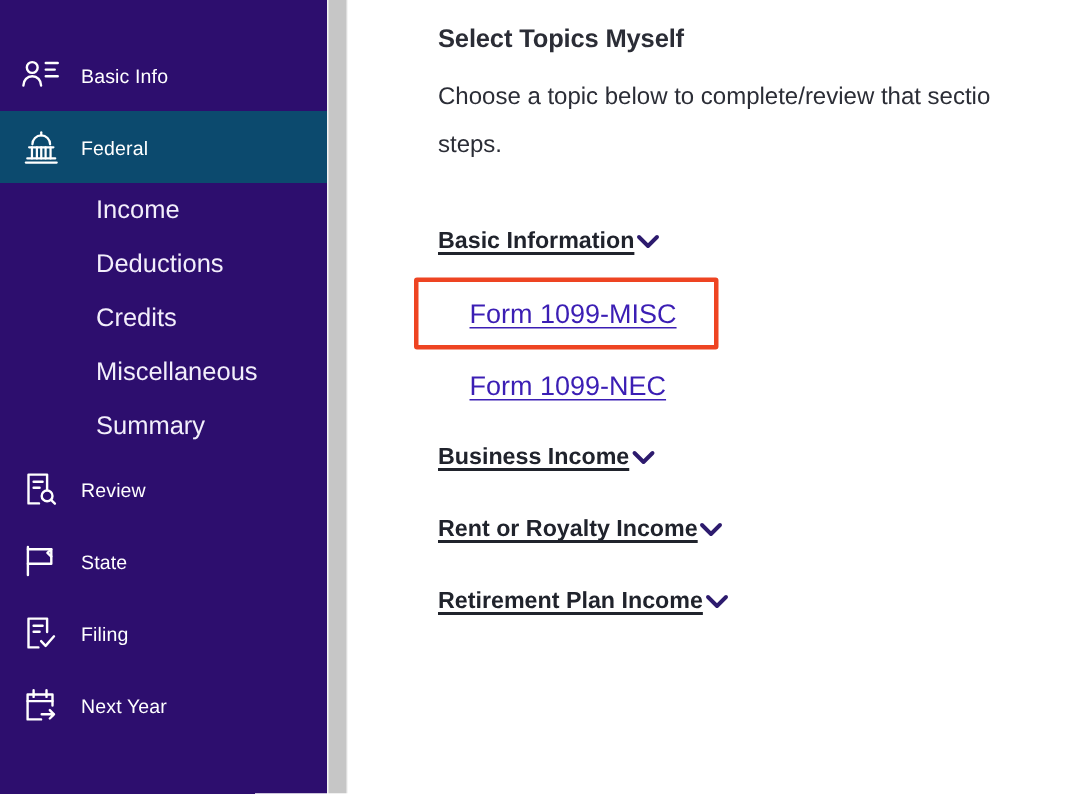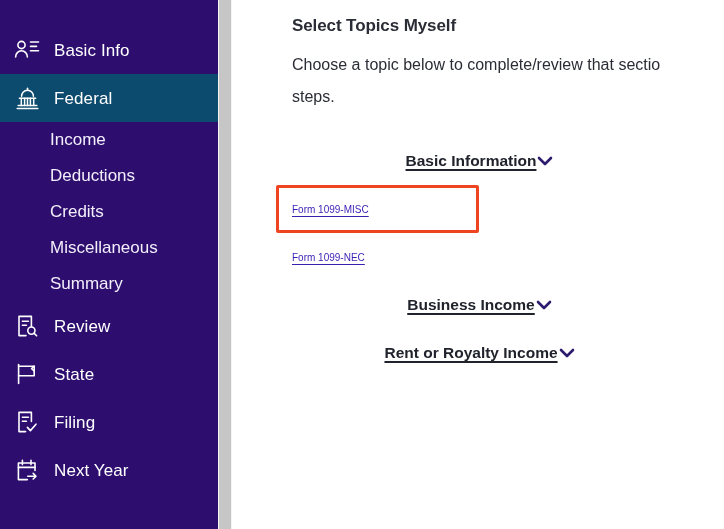--- a/index.html
+++ b/index.html
@@ -27,21 +27,21 @@
     position: relative;
     overflow: hidden;
     padding-top: 26px;
   }
   .nav-item {
     display: flex;
     align-items: center;
     height: 48px;
     padding-left: 12px;
     color: #ffffff;
-    font-size: 17px;
+    font-size: 13px;
     font-weight: 400;
     letter-spacing: .1px;
     white-space: nowrap;
   }
   .nav-item.active {
     background: #0c4a6e;
   }
   .nav-icon {
     width: 30px;
     min-width: 30px;
@@ -50,21 +50,21 @@
     display: flex;
     align-items: center;
     justify-content: center;
   }
   .nav-icon svg { display: block; }
   .nav-label { line-height: 1; position: relative; top: 0px; }
   .nav-sub {
     display: flex;
     align-items: center;
     height: 36px;
-    padding-left: 50px;
+    padding-left: 64px;
     color: #f2eefb;
     font-size: 17px;
     font-weight: 400;
     white-space: nowrap;
   }
 
   
   .scroll-strip {
     width: 14px;
     min-width: 14px;
@@ -106,45 +106,46 @@
     margin-top: 13px;
     width: 470px;
     white-space: nowrap;
   }
   .intro .l2 { display: block; }
 
   .topic-list { margin-top: 24px; width: 420px; }
   .topic-row {
     display: flex;
     align-items: center;
-    justify-content: center;
+    justify-content: flex-start;
     height: 48px;
     width: 400px;
   }
   .topic-label {
     font-size: 15.5px;
     font-weight: 700;
     color: #20232c;
     text-decoration: underline;
     text-underline-offset: 3px;
     text-decoration-thickness: 1.5px;
     white-space: nowrap;
   }
   .chevron { width: 18px; height: 18px; display: flex; align-items: center; justify-content: center; margin-right: 24px; }
   .sub-row {
     display: flex;
     align-items: center;
     height: 48px;
   }
   .sub-link {
-    font-size: 10px;
+    font-size: 18px;
     color: #3b1eb4;
     text-underline-offset: 3px;
     text-decoration-thickness: 1px;
     white-space: nowrap;
+    margin-left: 21px;
   }
   .sub-row.highlighted {
     border: 3px solid #ee4422;
     border-radius: 2px;
     width: 203px;
     height: 48px;
     margin-left: -16px;
     padding-left: 13px;
   }
 </style>
@@ -288,16 +289,24 @@
 
       <div class="topic-row">
         <span class="topic-label">Rent or Royalty Income</span>
         <span class="chevron">
           <svg width="16" height="10" viewBox="0 0 16 10" fill="none" stroke="#2d1b6e" stroke-width="2.6" stroke-linecap="round" stroke-linejoin="round">
               <path d="M2 2l6 6 6-6"></path>
             </svg>
         </span>
       </div>
 
+      <div class="topic-row">
+        <span class="topic-label">Retirement Plan Income</span>
+        <span class="chevron">
+          <svg width="16" height="10" viewBox="0 0 16 10" fill="none" stroke="#2d1b6e" stroke-width="2.6" stroke-linecap="round" stroke-linejoin="round">
+              <path d="M2 2l6 6 6-6"></path>
+            </svg>
+        </span>
+      </div>
 
     </div>
   </main>
 </div>
 
 </body></html>

